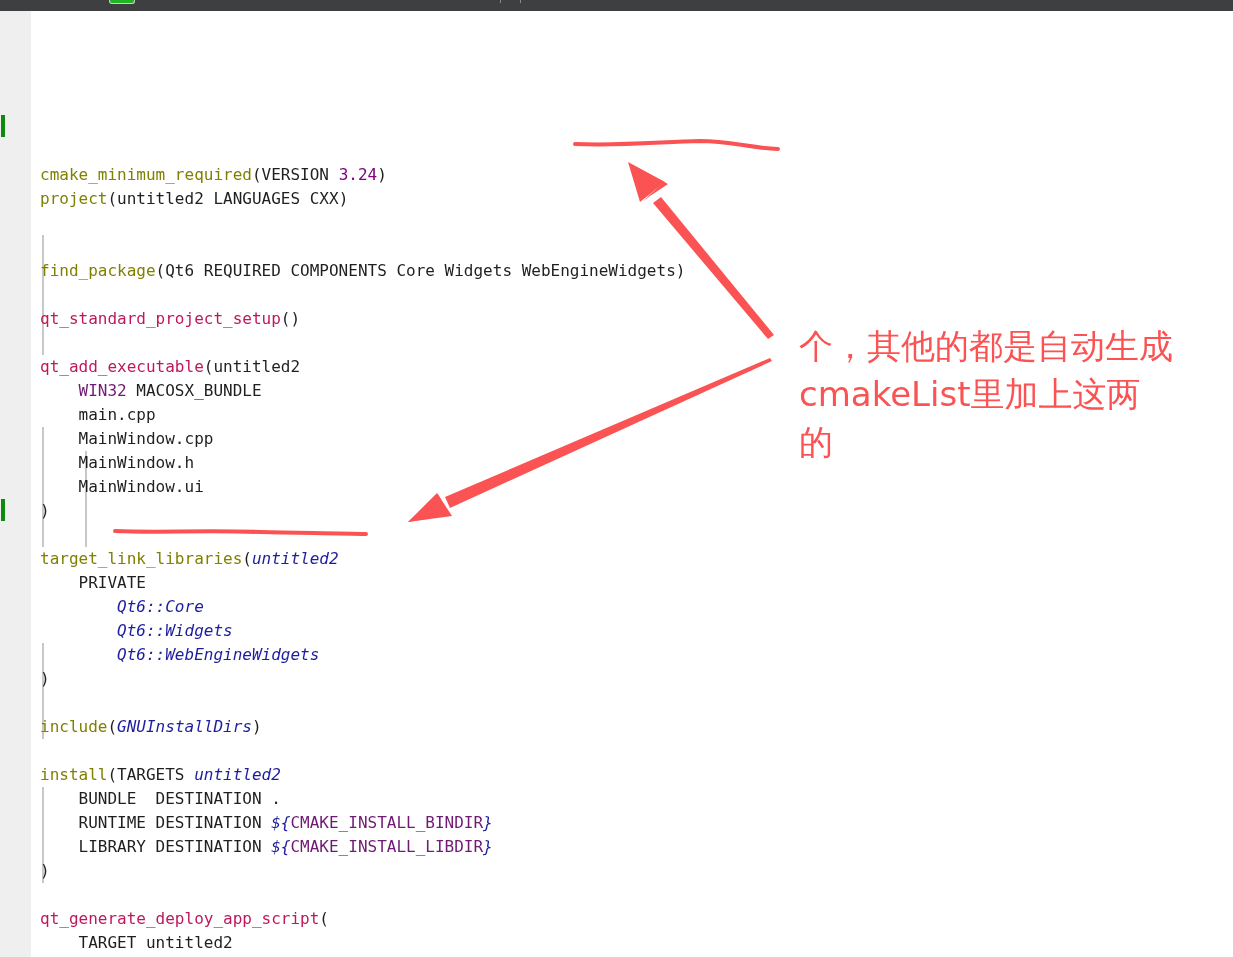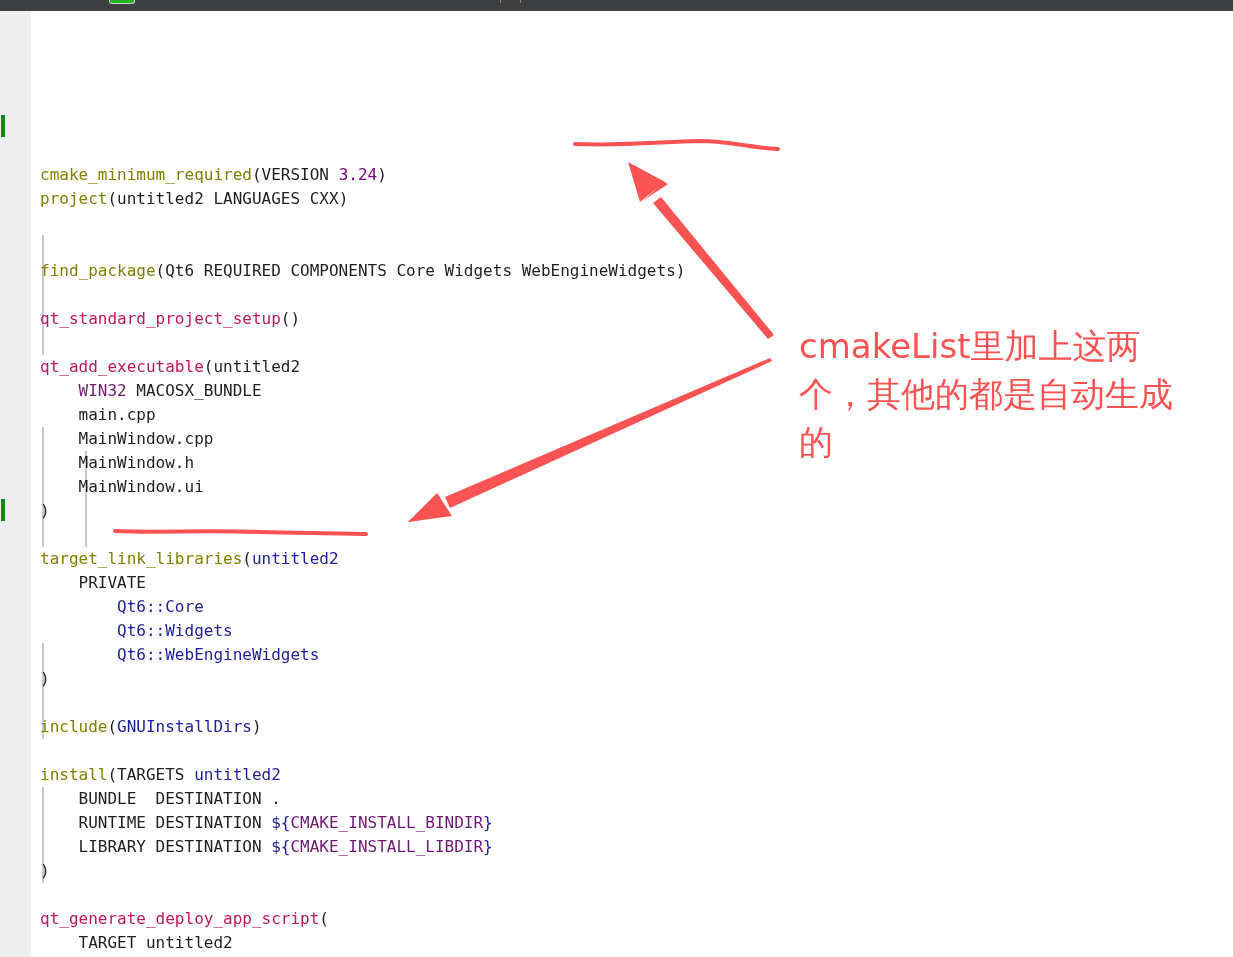--- a/index.html
+++ b/index.html
@@ -61,21 +61,21 @@
       white-space: pre;
     }
     .line {
       height: 24px;
       position: relative;
     }
     .fn { color: #808000; margin-top: 20px; }
     .qtfn { color: #be185d; }
     .num { color: #800080; text-align: center; }
     .kw-orange { color: #701a75; }
-    .var { color: #1d1d9e; }
+    .var { color: #1d1d9e; font-style: italic; }
     .indent-guide {
       position: absolute;
       width: 2px;
       background: #c8c8c8;
     }
     .annotation {
       position: absolute;
       left: 799px;
       top: 322px;
       width: 420px;
@@ -109,22 +109,22 @@
 
 <div class="code" id="code">
   <div class="indent-guide" style="left:2px; top:216px; height:120px;"></div>
   <div class="indent-guide" style="left:2px; top:408px; height:120px;"></div>
   <div class="indent-guide" style="left:45px; top:432px; height:96px;"></div>
   <div class="indent-guide" style="left:2px; top:624px; height:96px;"></div>
   <div class="indent-guide" style="left:2px; top:768px; height:96px;"></div>
 <div class="line"><span class="fn">cmake_minimum_required</span><span>(VERSION </span><span class="num">3.24</span><span>)</span></div><div class="line"><span class="fn">project</span><span>(untitled2 LANGUAGES CXX)</span></div><div class="line"></div><div class="line"></div><div class="line"><span class="fn">find_package</span><span>(Qt6 REQUIRED COMPONENTS Core Widgets WebEngineWidgets)</span></div><div class="line"></div><div class="line"><span class="qtfn">qt_standard_project_setup</span><span>()</span></div><div class="line"></div><div class="line"><span class="qtfn">qt_add_executable</span><span>(untitled2</span></div><div class="line"><span>    </span><span class="kw-orange">WIN32</span><span> MACOSX_BUNDLE</span></div><div class="line"><span>    main.cpp</span></div><div class="line"><span>    MainWindow.cpp</span></div><div class="line"><span>    MainWindow.h</span></div><div class="line"><span>    MainWindow.ui</span></div><div class="line"><span>)</span></div><div class="line"></div><div class="line"><span class="fn">target_link_libraries</span><span>(</span><span class="var">untitled2</span></div><div class="line"><span>    PRIVATE</span></div><div class="line"><span>        </span><span class="var">Qt6::Core</span></div><div class="line"><span>        </span><span class="var">Qt6::Widgets</span></div><div class="line"><span>        </span><span class="var">Qt6::WebEngineWidgets</span></div><div class="line"><span>)</span></div><div class="line"></div><div class="line"><span class="fn">include</span><span>(</span><span class="var">GNUInstallDirs</span><span>)</span></div><div class="line"></div><div class="line"><span class="fn">install</span><span>(TARGETS </span><span class="var">untitled2</span></div><div class="line"><span>    BUNDLE  DESTINATION .</span></div><div class="line"><span>    RUNTIME DESTINATION </span><span class="var">${</span><span class="kw-orange">CMAKE_INSTALL_BINDIR</span><span class="var">}</span></div><div class="line"><span>    LIBRARY DESTINATION </span><span class="var">${</span><span class="kw-orange">CMAKE_INSTALL_LIBDIR</span><span class="var">}</span></div><div class="line"><span>)</span></div><div class="line"></div><div class="line"><span class="qtfn">qt_generate_deploy_app_script</span><span>(</span></div><div class="line"><span>    TARGET untitled2</span></div><div class="line"></div></div>
 
 <div class="annotation">
+  <div>个，其他的都是自动生成</div>
   <div>cmakeList里加上这两</div>
-  <div>个，其他的都是自动生成</div>
   <div>的</div>
 </div>
 
 <svg class="overlay" viewBox="0 0 1233 957">
 
   <path d="M575 144 C 620 146, 660 142, 700 141 C 730 141, 750 148, 778 149" stroke="#fb5353" stroke-width="4" fill="none" stroke-linecap="round"></path>
 
   <path d="M115 531 C 160 533, 200 530, 260 532 C 300 533, 340 533, 366 534" stroke="#fb5353" stroke-width="4" fill="none" stroke-linecap="round"></path>
 
   <g>

